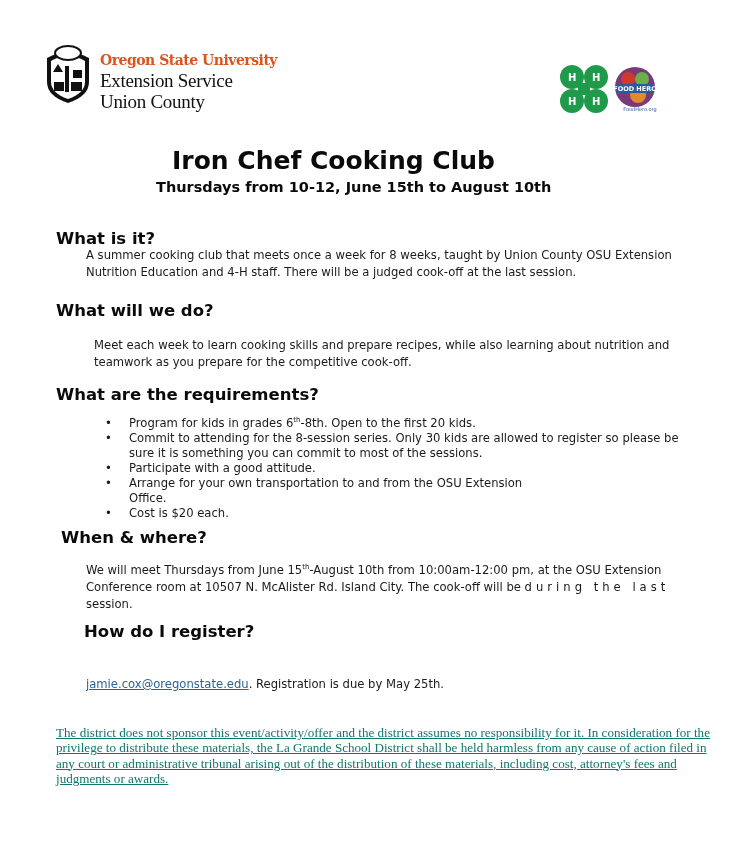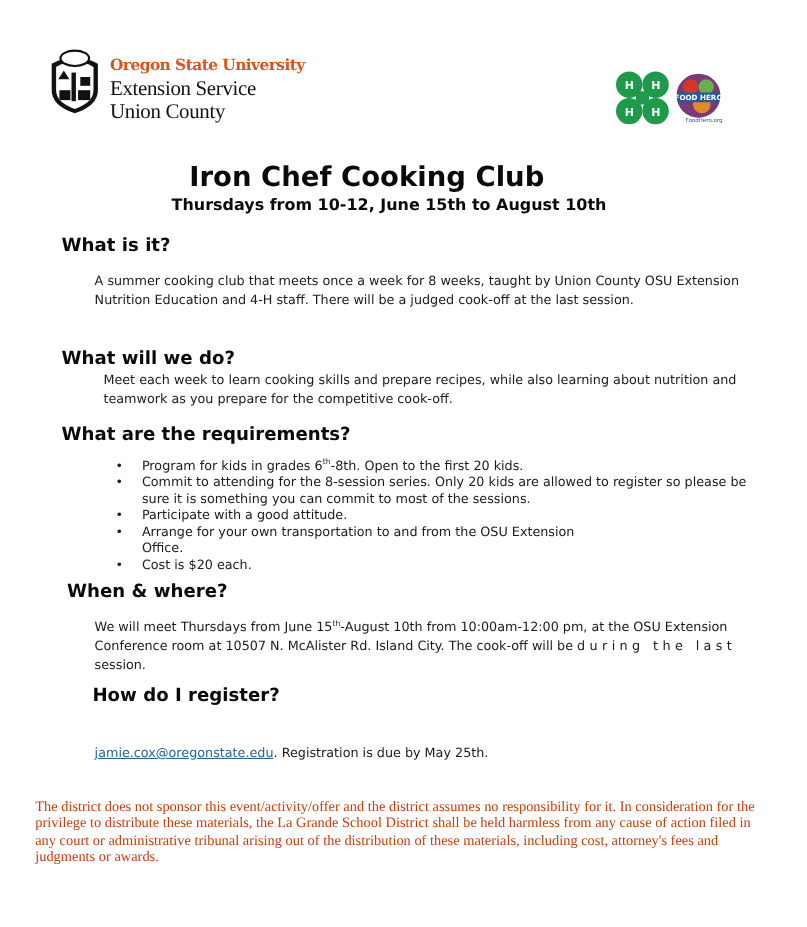--- a/index.html
+++ b/index.html
@@ -17,21 +17,21 @@
 
   .title { left:172px; top:146px; font-weight:bold; font-size:25px; white-space:nowrap; color:#0a0a0a; }
   .subtitle { left:156px; top:179px; font-weight:bold; font-size:14.5px; white-space:nowrap; color:#0a0a0a; }
   .h2 { font-weight:bold; font-size:16.5px; white-space:nowrap; color:#0a0a0a; }
   .para { font-family:"DejaVu Sans", sans-serif; font-size:11.6px; line-height:17px; color:#1a1a1a; width:600px; }
   .bullets { left:105px; top:416px; width:590px; margin:0; padding:0; list-style:none; font-size:11.6px; line-height:15px; color:#1a1a1a; }
   .bullets li { position:relative; padding-left:24px; }
   .bullets li .dot { position:absolute; left:0; top:0; }
   sup { font-size:7px; line-height:0; vertical-align:super; }
   .email { color:#2a6496; text-decoration:underline; }
-  .disclaimer { left:32px; top:725px; width:660px; font-family:"Liberation Serif", serif; font-size:13.1px; line-height:15.3px; color:#c2410c; }
+  .disclaimer { left:56px; top:725px; width:660px; font-family:"Liberation Serif", serif; font-size:13.1px; line-height:15.3px; color:#0f766e;text-decoration:underline; }
   .spaced { letter-spacing:4px; }
 </style>
 </head>
 <body>
 
 <div class="abs osu-logo">
   <svg class="seal" viewBox="0 0 50 62">
     <path d="M4 16 Q25 4 46 16 L46 40 Q46 54 25 61 Q4 54 4 40 Z" fill="#111"></path>
     <path d="M8 19 Q25 9 42 19 L42 40 Q42 51 25 57 Q8 51 8 40 Z" fill="#fff"></path>
     <ellipse cx="25" cy="11" rx="13" ry="7" fill="#fff" stroke="#111" stroke-width="2"></ellipse>
@@ -69,30 +69,30 @@
     <circle cx="28" cy="30" r="8" fill="#e08a2a"></circle>
     <rect x="6" y="19" width="38" height="9" rx="2" fill="#2a5a9a"></rect>
     <text x="25" y="26" text-anchor="middle" font-size="6.5" font-weight="bold" fill="#fff" font-family="DejaVu Sans, sans-serif">FOOD HERO</text>
     <text x="30" y="46" text-anchor="middle" font-size="5" fill="#2a5a9a" font-family="DejaVu Sans, sans-serif">FoodHero.org</text>
   </svg>
 </div>
 
 <div class="abs title">Iron Chef Cooking Club</div>
 <div class="abs subtitle">Thursdays from 10-12, June 15th to August 10th</div>
 
-<div class="abs h2" style="left:56px; top:213px;">What is it?</div>
+<div class="abs h2" style="left:56px; top:229px;">What is it?</div>
 <div class="abs para" style="left:86px; top:247px;">A summer cooking club that meets once a week for 8 weeks, taught by Union County OSU Extension Nutrition Education and 4-H staff. There will be a judged cook-off at the last session.</div>
 
-<div class="abs h2" style="left:56px; top:316px;text-align:center;">What will we do?</div>
+<div class="abs h2" style="left:56px; top:301px;text-align:center;">What will we do?</div>
 <div class="abs para" style="left:94px; top:337px;">Meet each week to learn cooking skills and prepare recipes, while also learning about  nutrition and teamwork as you prepare for the competitive cook-off.</div>
 
 <div class="abs h2" style="left:56px; top:385px;">What are the requirements?</div>
 <ul class="abs bullets">
   <li><span class="dot">•</span><span>Program for kids in grades 6</span><sup>th</sup><span>-8th. Open to the first 20 kids.</span></li>
-  <li><span class="dot">•</span><span>Commit to attending for the 8-session series. Only 20 kids are allowed to register so please be sure it is something you can commit to most of the sessions.</span></li>
+  <li><span class="dot">•</span><span>Commit to attending for the 8-session series. Only 30 kids are allowed to register so please be sure it is something you can commit to most of the sessions.</span></li>
   <li><span class="dot">•</span><span>Participate with a good attitude.</span></li>
   <li><span class="dot">•</span><span>Arrange for your own transportation to and from the OSU Extension</span><br><span>Office.</span></li>
   <li><span class="dot">•</span><span>Cost is $20 each.</span></li>
 </ul>
 
 <div class="abs h2" style="left:61px; top:528px;">When &amp; where?</div>
 <div class="abs para" style="left:86px; top:562px; width:595px;"><span>We will meet Thursdays from June 15</span><sup>th</sup><span>-August 10th from 10:00am-12:00 pm, at the OSU Extension Conference room at 10507 N. McAlister Rd. Island City. The cook-off will be </span><span class="spaced">during the last</span><span> session.</span></div>
 
 <div class="abs h2" style="left:61px; top:622px;margin-left:23px;">How do I register?</div>
 <div class="abs para" style="left:86px; top:659px; width:520px;"><br><a class="email">jamie.cox@oregonstate.edu</a><span>. Registration is due by May 25th.</span></div>

